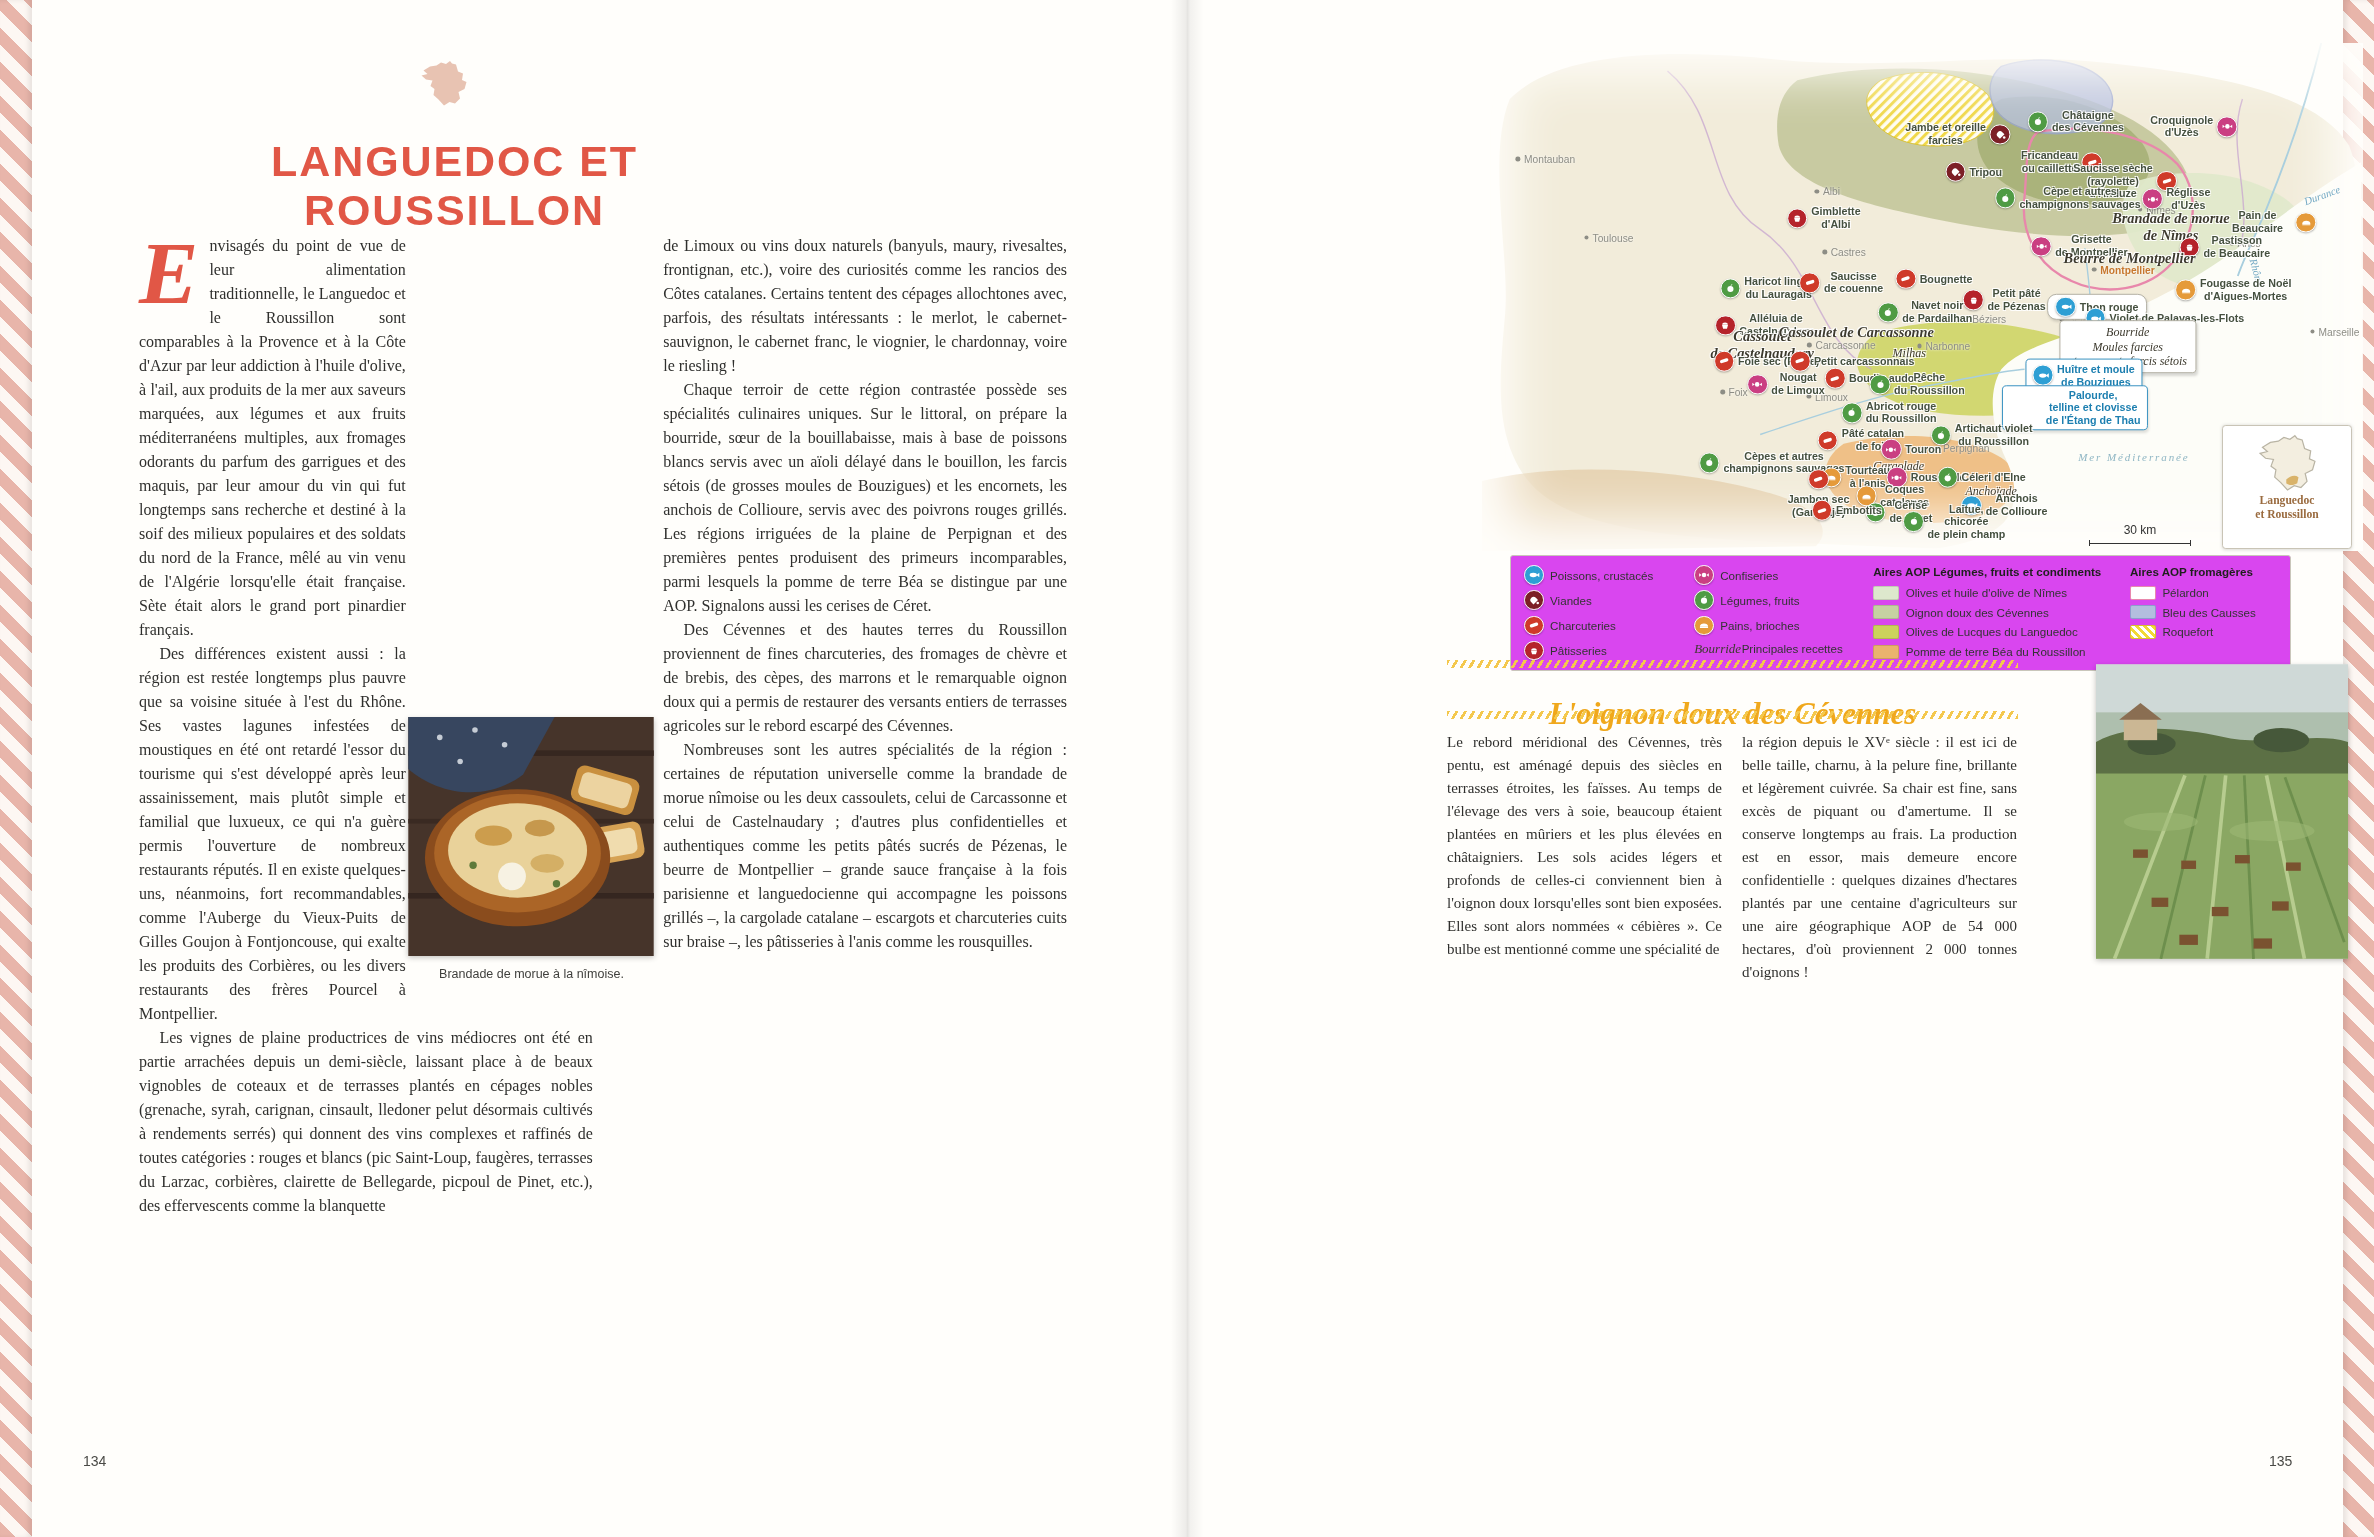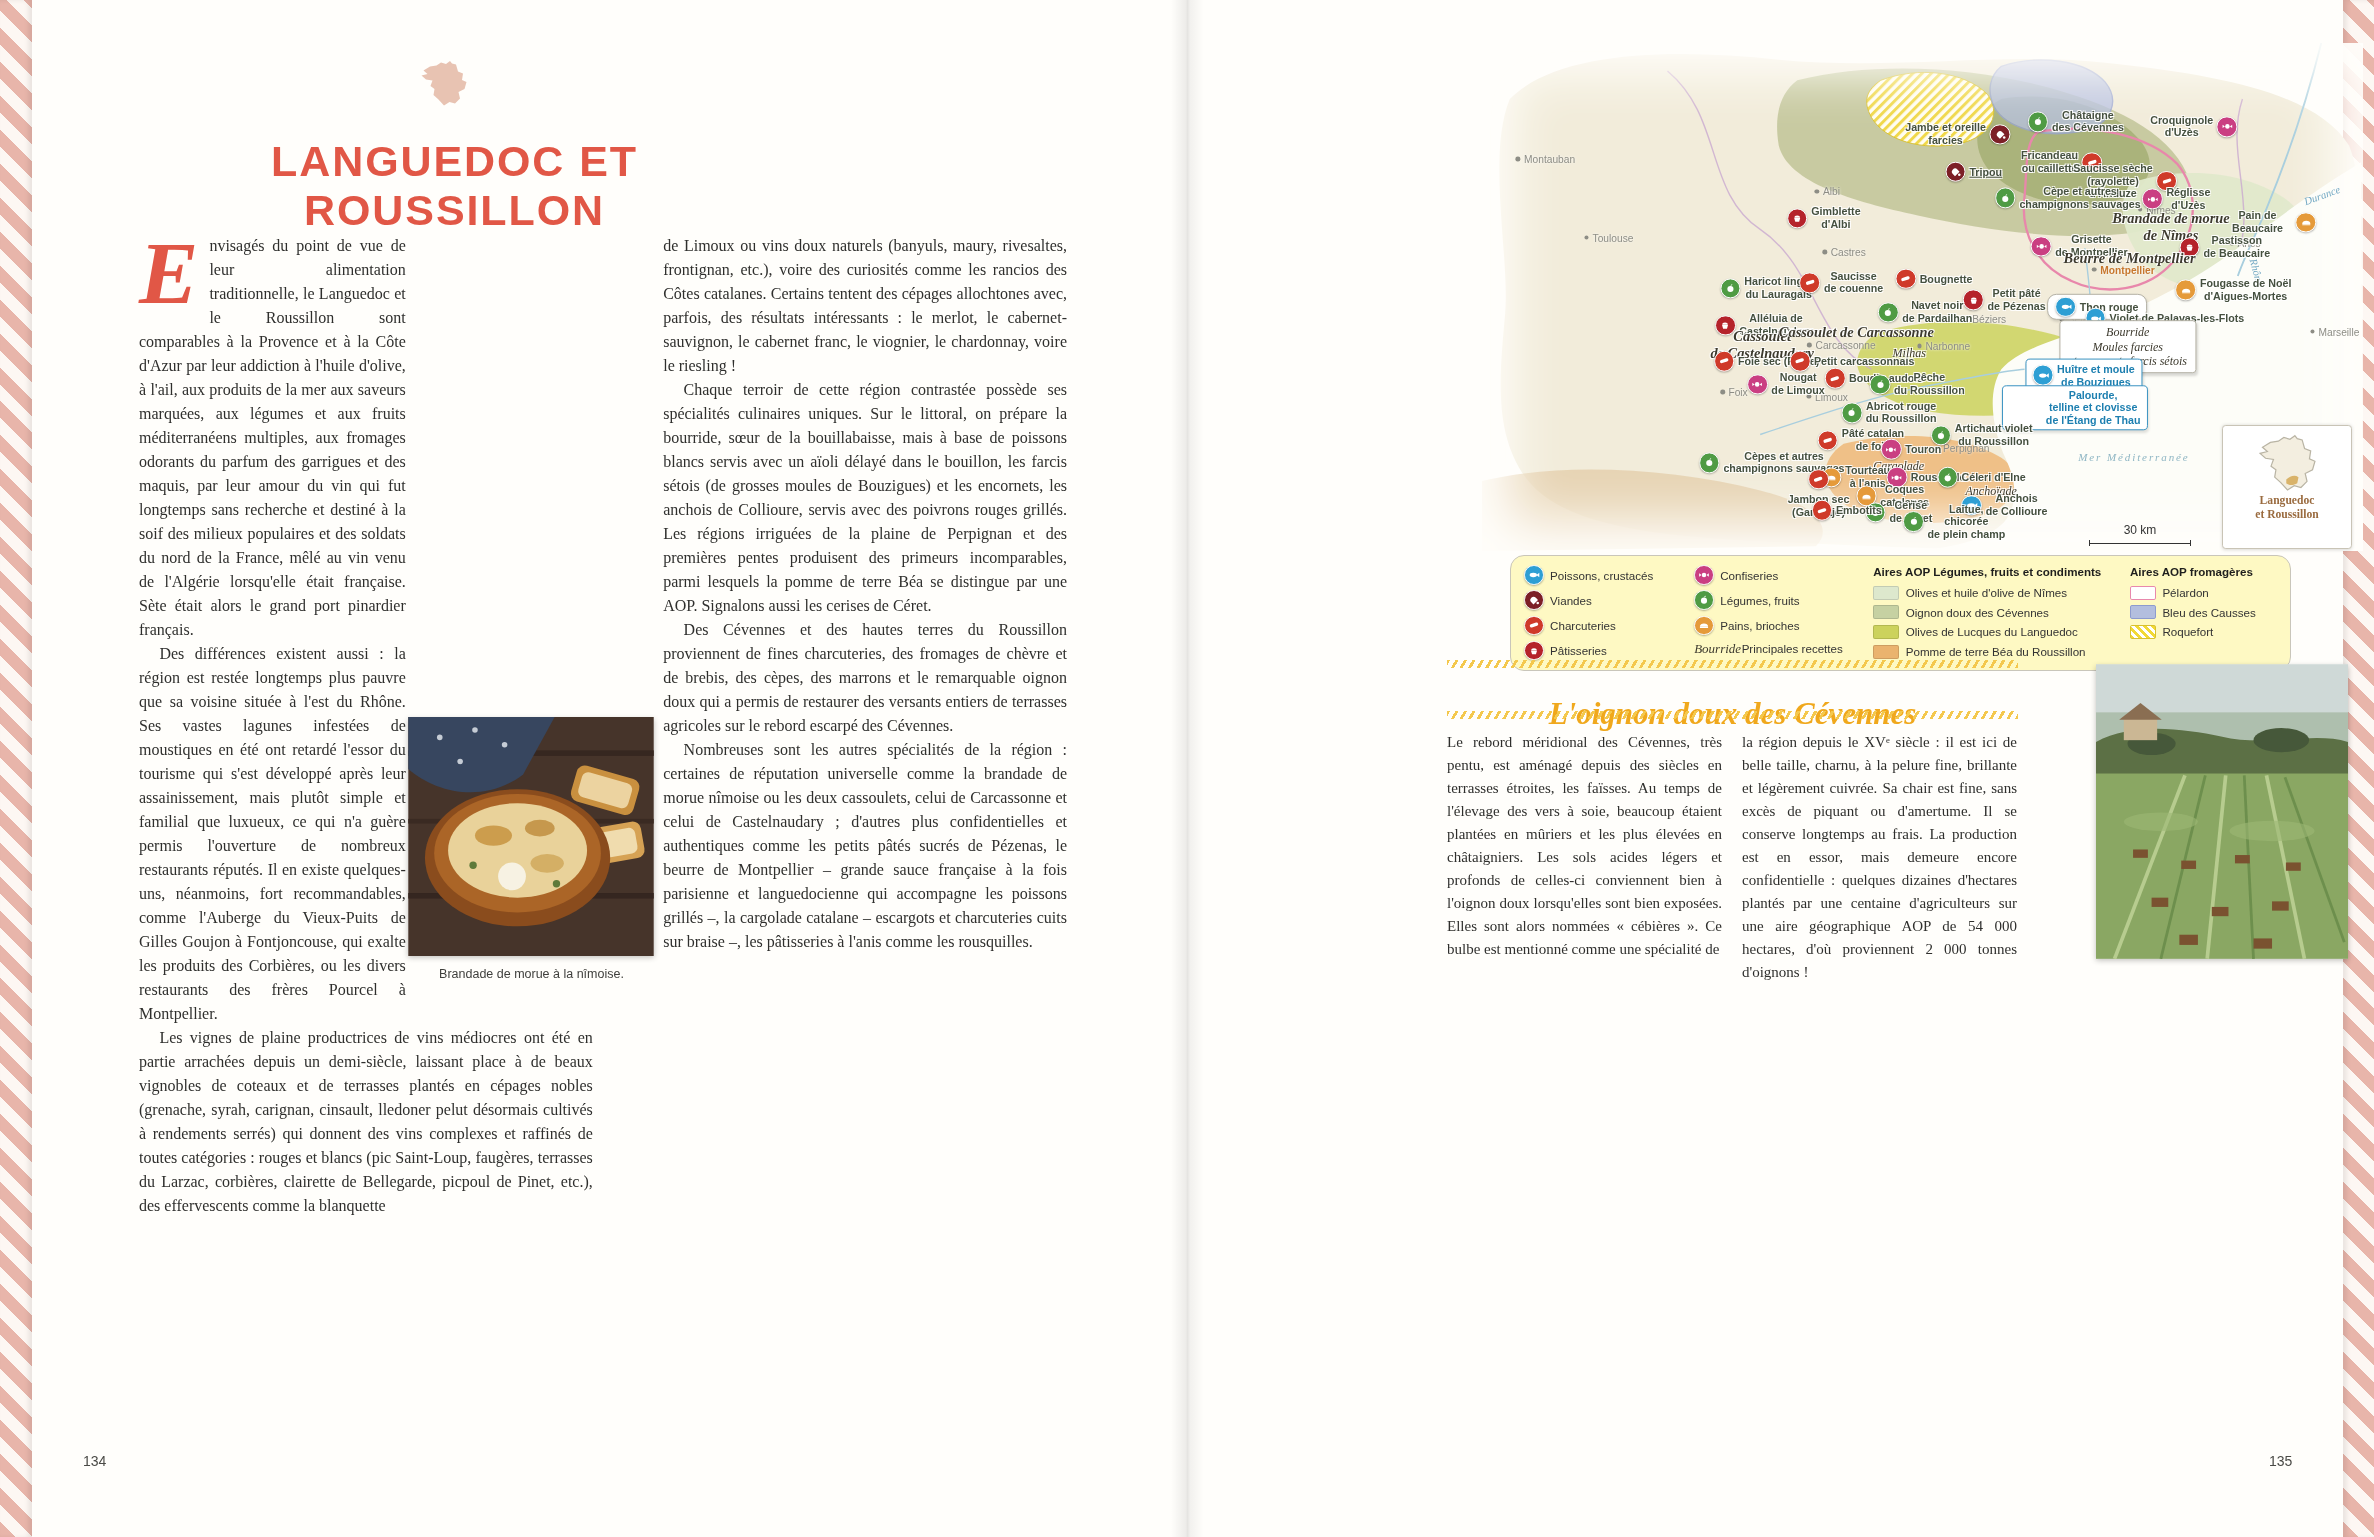--- a/index.html
+++ b/index.html
@@ -67,22 +67,22 @@
              font-family:"Liberation Sans",sans-serif;font-size:12px;color:#333;}
   .map-scale .bar{margin-top:2.8px;height:6.5px;border-left:1.4px solid #333;border-right:1.4px solid #333;position:relative;}
   .map-scale .bar::after{content:"";position:absolute;left:0;right:0;top:2.8px;border-top:1.4px solid #333;}
   .map-inset{position:absolute;left:2222px;top:425px;width:130px;height:124px;background:#fff;
              border:0.9px solid #c9c4b6;border-radius:3.7px;box-shadow:0 0.9px 3.7px rgba(0,0,0,.15);
              display:flex;flex-direction:column;align-items:center;padding-top:5.6px;box-sizing:border-box;}
   .map-inset .label{font-family:"Liberation Serif",serif;font-weight:700;font-size:11.6px;
                     color:#9a6b3f;text-align:center;line-height:1.15;white-space:pre-line;margin-top:1.9px;}
 
   
-  .legend{position:absolute;left:1510px;top:555px;width:781px;box-sizing:border-box;background:#fef9c3;
-          border:0.9px solid #c9c6ba;border-radius:14px;padding:9.3px 13px;display:flex;gap:24px;
+  .legend{position:absolute;left:1510px;top:555px;width:781px;box-sizing:border-box;background:#d946ef;
+          border:0.9px solid #c9c6ba;border-radius:3px;padding:9.3px 13px;display:flex;gap:24px;
           font-family:"Liberation Sans",sans-serif;font-size:11.6px;color:#333;}
   .legend .col{display:flex;flex-direction:column;gap:5.6px;}
   .legend .col.c1{width:147px;} .legend .col.c2{width:156px;} .legend .col.c3{width:234px;} .legend .col.c4{width:148px;}
   .legend-row{display:flex;align-items:center;gap:6.5px;}
   .legend-row .dot{width:17.6px;height:17.6px;border-radius:50%;display:flex;align-items:center;
                    justify-content:center;border:1.9px solid #fff;box-shadow:0 0.9px 1.9px rgba(0,0,0,.3);flex:0 0 auto;}
   .legend .hdr{font-weight:700;font-size:11.6px;color:#1f1f1d;margin-bottom:1.9px;}
   .swatch{width:24px;height:12px;border-radius:1.9px;flex:0 0 auto;border:0.9px solid rgba(0,0,0,.12);}
   .swatch.hatch{background:repeating-linear-gradient(45deg,#f2d935 0 2.8px,#fff 2.8px 5.6px);}
   .recipe-sample{font-family:"Liberation Serif",serif;font-style:italic;font-size:13px;color:#3d3a2e;width:41px;}
@@ -268,21 +268,21 @@
           <div class="map-item icon-right" style="left: 54%; top: 18%;">
             <span class="dot" style="background: rgb(124, 31, 38);">
               <svg viewBox="0 0 18 18" width="12" height="12">
                 <path d="M5 12.5a4.8 4.8 0 1 1 6.8-6.8l3.2 3.2-6.8 6.8z" fill="#fff"></path>
                 <circle cx="14.6" cy="13.6" r="1.9" fill="#fff"></circle>
               </svg>
             </span>
             <span class="txt">Jambe et oreille
 farcies</span>
           </div>
-          <div class="map-item" style="left: 55.8%; top: 25.3%; text-decoration: underline;">
+          <div class="map-item" style="left: 55.8%; top: 25.3%;">
             <span class="dot" style="background: rgb(124, 31, 38);">
               <svg viewBox="0 0 18 18" width="12" height="12">
                 <path d="M5 12.5a4.8 4.8 0 1 1 6.8-6.8l3.2 3.2-6.8 6.8z" fill="#fff"></path>
                 <circle cx="14.6" cy="13.6" r="1.9" fill="#fff"></circle>
               </svg>
             </span>
             <span class="txt">Tripou</span>
           </div>
           <div class="map-item icon-right" style="left: 65.8%; top: 23.5%;">
             <span class="dot" style="background: rgb(207, 58, 42);">

